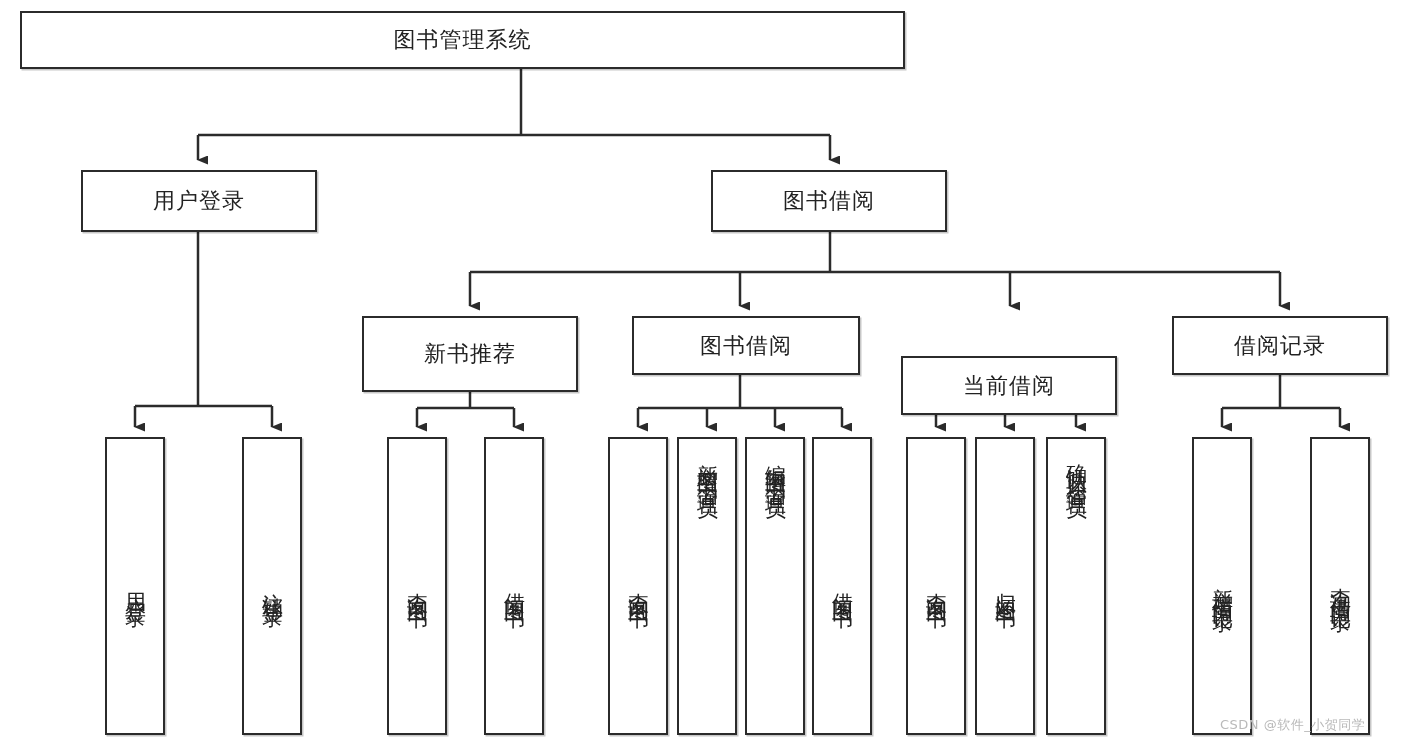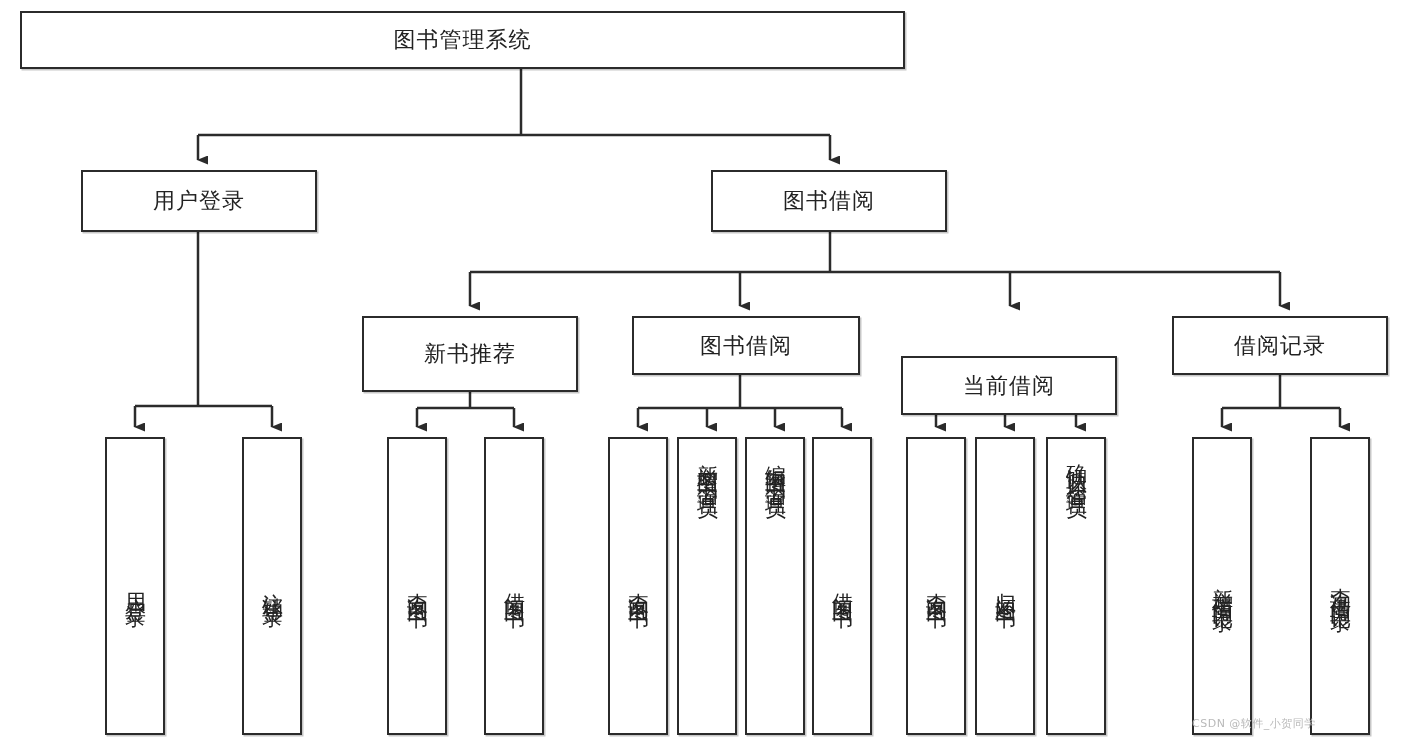--- a/index.html
+++ b/index.html
@@ -57,25 +57,26 @@
     line-height: 1;
     white-space: normal;
     max-height: 284px;
   }
   .node.leaf.centered {
     align-items: center;
     padding-top: 0;
   }
   .watermark {
     position: absolute;
-    font-size: 11px;
+    font-size: 13px;
     color: #b9b9b9;
     letter-spacing: 0.5px;
     white-space: nowrap;
     font-family: "DejaVu Sans", "Liberation Sans", sans-serif;
+    padding-left: 28px;
   }
 </style>
 </head>
 <body>
 
 <div id="canvas">
 
   <svg class="wires" viewBox="0 0 1405 747">
     <defs>
       <marker id="arrow" markerWidth="10" markerHeight="11" refX="4.5" refY="10" orient="auto" markerUnits="userSpaceOnUse">

